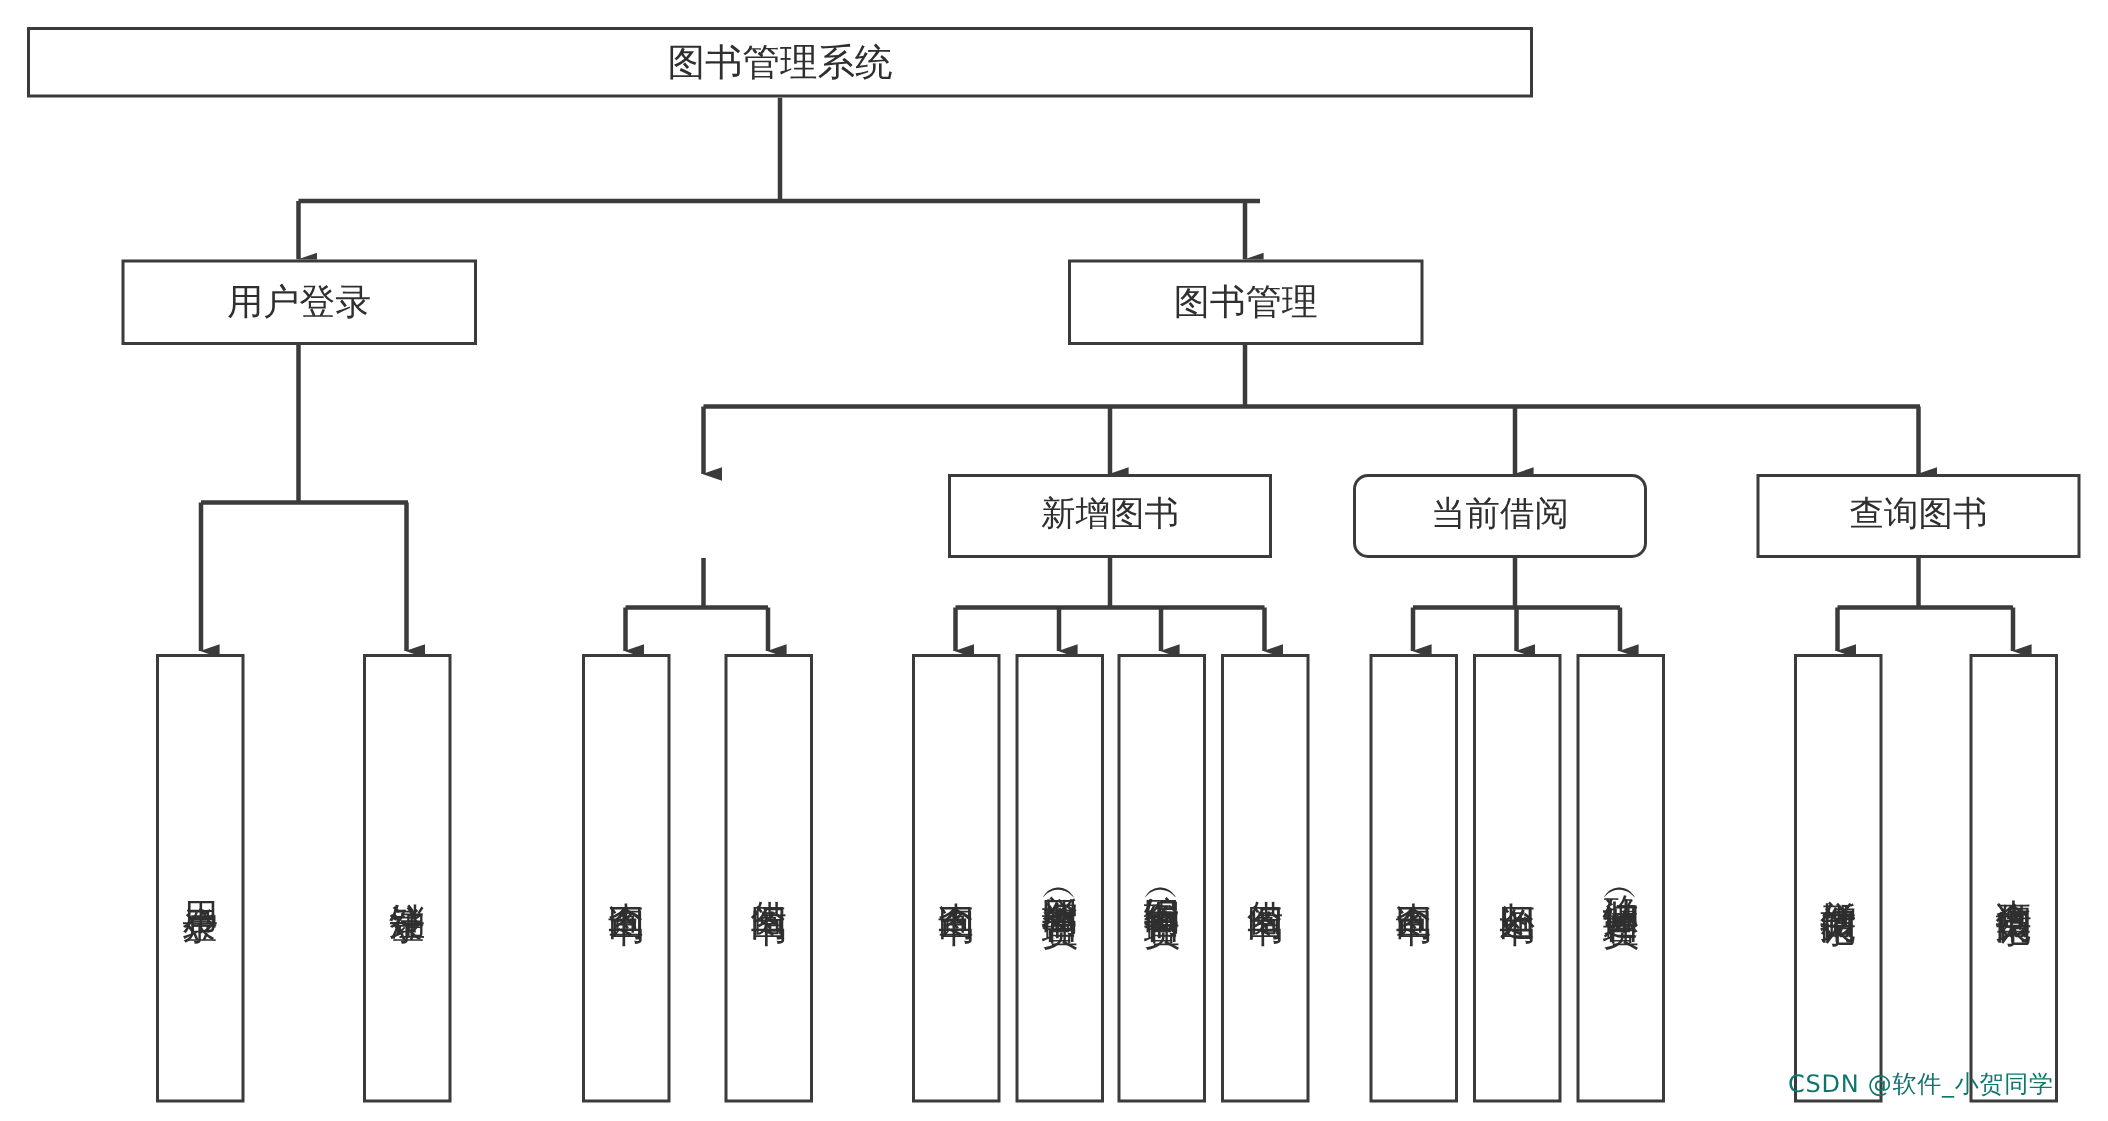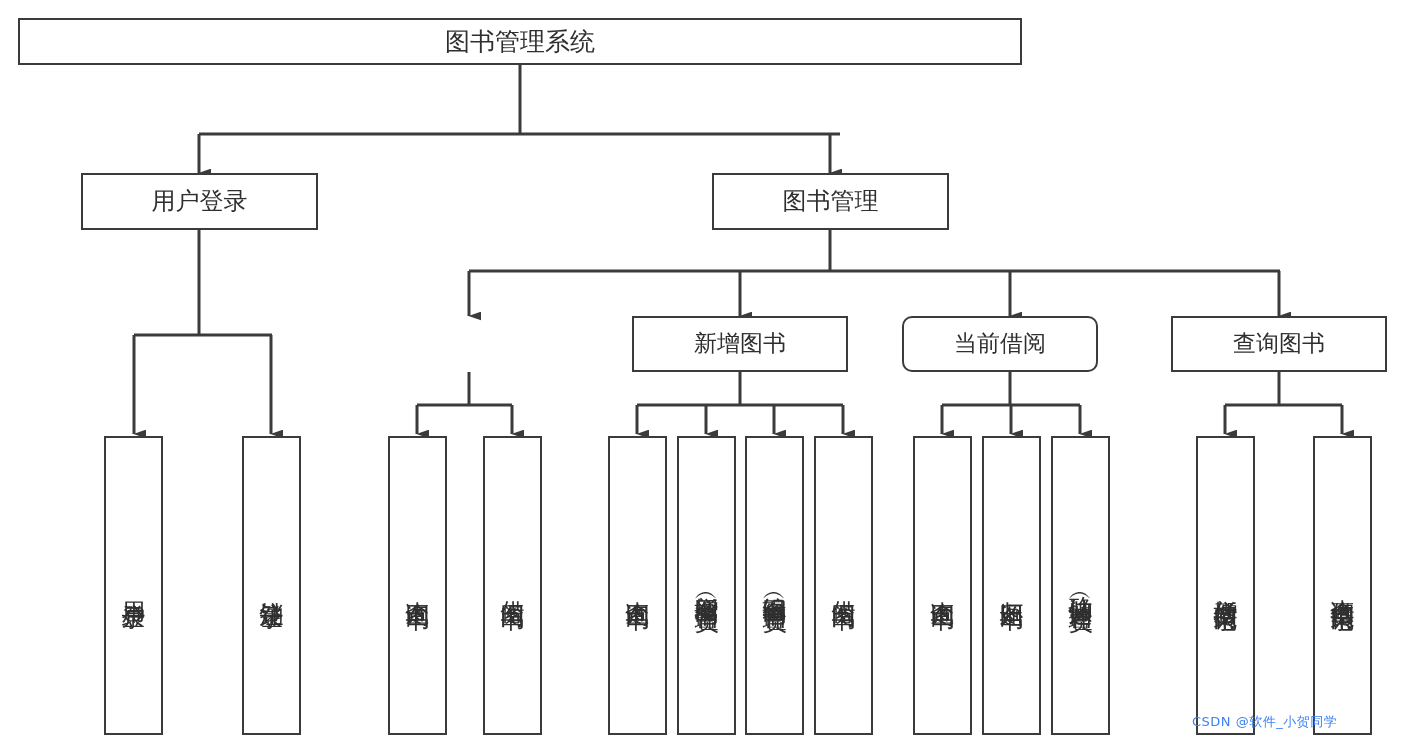--- a/index.html
+++ b/index.html
@@ -58,22 +58,22 @@
   .node-leaf .node-label {
     writing-mode: vertical-rl;
     text-orientation: upright;
     font-size: 24px;
     letter-spacing: 2px;
     line-height: 1;
     max-height: 288px;
   }
   .watermark {
     position: absolute;
-    color: #3b82f6;
-    font-size: 13px;
+    color: #0f766e;
+    font-size: 16px;
     white-space: nowrap;
     letter-spacing: 0.5px;
     pointer-events: none;
   }
 </style>
 </head>
 <body>
 
 <div id="diagram-root">
 

